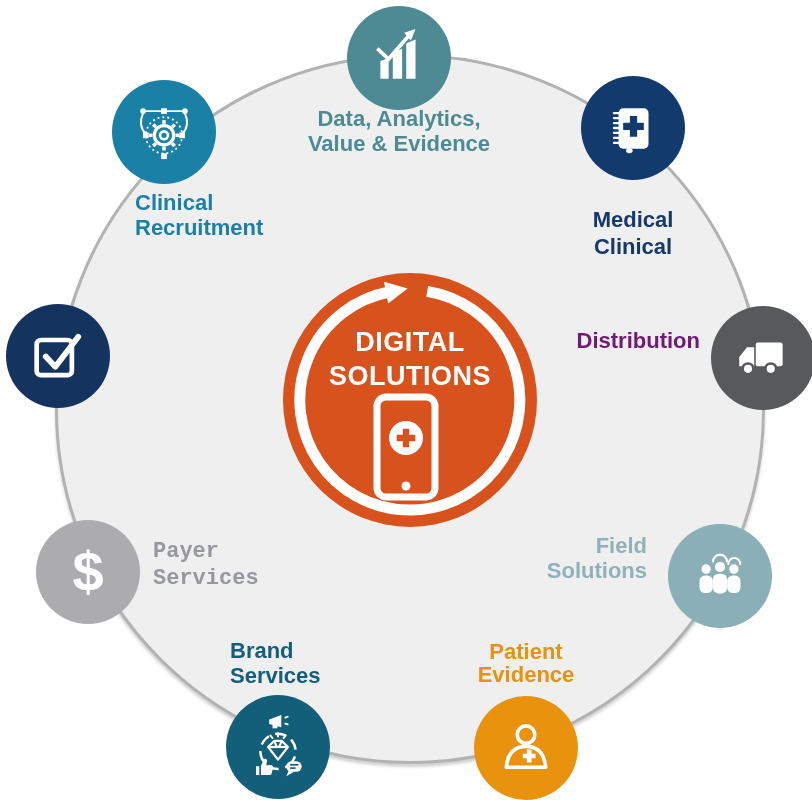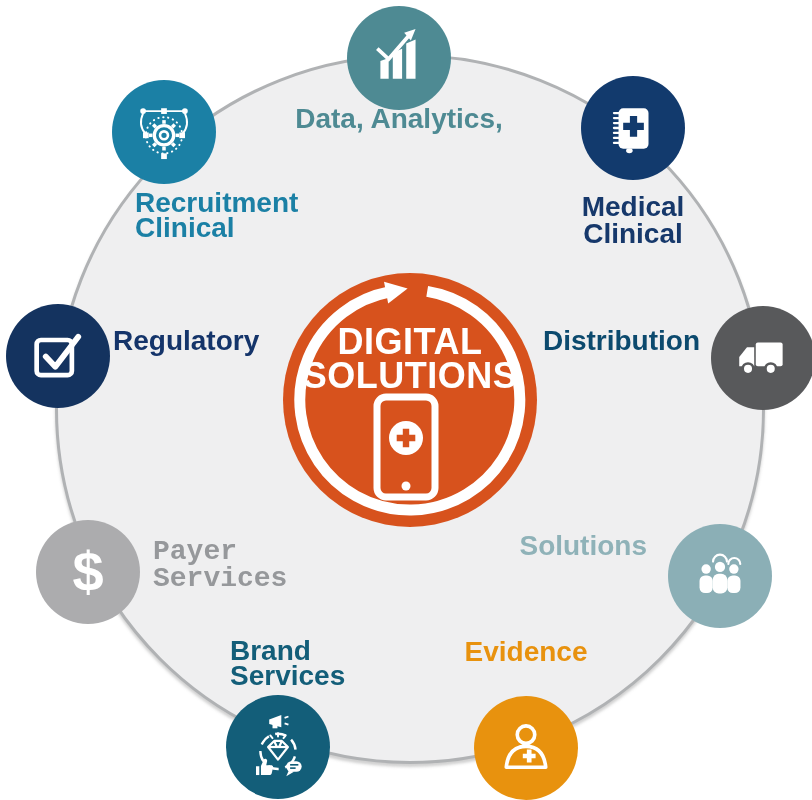--- a/index.html
+++ b/index.html
@@ -16,30 +16,30 @@
     position:absolute;width:104px;height:104px;border-radius:50%;
     display:flex;align-items:center;justify-content:center;z-index:3;
   }
   .hub{
     position:absolute;left:283px;top:273px;width:254px;height:254px;
     border-radius:50%;background:#D7521D;z-index:2;
   }
   .hub svg{position:absolute;left:0;top:0;}
   .hub-title{
     position:absolute;left:0;top:52px;width:100%;text-align:center;
-    color:#ffffff;font-weight:bold;font-size:36px;line-height:34px;letter-spacing:.5px;
+    color:#ffffff;font-weight:bold;font-size:27px;line-height:34px;letter-spacing:.5px;
   }
   .hub-title span{display:block;}
-  .lbl{position:absolute;font-weight:bold;font-size:28px;z-index:2;}
+  .lbl{position:absolute;font-weight:bold;font-size:22px;z-index:2;}
   .lbl span{display:block;}
   .c-data{background:#4E8A93}        .t-data{color:#4E8A93}
   .c-clinical{background:#1B80A5}    .t-clinical{color:#1B80A5}
   .c-medical{background:#123A6D}     .t-medical{color:#16386B}
   .c-regulatory{background:#14335F}  .t-regulatory{color:#14346A}
-  .c-distribution{background:#58595B}.t-distribution{color:#0c4a6e}
+  .c-distribution{background:#58595B}.t-distribution{color:#701a75}
   .c-payer{background:#ACACAE}       .t-payer{color:#96989B}
   .c-field{background:#8BAFB6}       .t-field{color:#8FB2B8}
   .c-brand{background:#135E79}       .t-brand{color:#135E79}
   .c-patient{background:#E8920E}     .t-patient{color:#E8920E}
   .dollar{color:#fff;font-size:56px;font-weight:bold;line-height:1;}
 </style>
 </head>
 <body>
 
 <div class="stage">
@@ -50,20 +50,21 @@
     <svg viewBox="0 0 60 60" width="62" height="62">
       <polygon points="12,33 20,30 20,50 12,50" fill="#fff"></polygon>
       <polygon points="24,25 33,21 33,50 24,50" fill="#fff"></polygon>
       <polygon points="37,16 46,12 46,50 37,50" fill="#fff"></polygon>
       <polyline points="9,21 20,31 39,9" fill="none" stroke="#fff" stroke-width="3.6"></polyline>
       <polygon points="46,2 35,5.5 41.5,13" fill="#fff"></polygon>
     </svg>
   </div>
   <div class="lbl t-data" style="left:279px;top:106px;width:240px;text-align:center;line-height:25px;">
     <span>Data, Analytics,</span>
+    <span>Value &amp; Evidence</span>
   </div>
 
   <div class="node c-clinical" style="left:112px;top:80px;">
     <svg viewBox="0 0 60 60" width="66" height="66">
       <circle cx="30" cy="33" r="16.5" fill="none" stroke="#fff" stroke-width="1.8" stroke-dasharray="0.3 4.2" stroke-linecap="round"></circle>
       <line x1="11" y1="11" x2="49" y2="11" stroke="#fff" stroke-width="1.7"></line>
       <path d="M11,13 C8,19.5 8.5,26.5 13.5,32" fill="none" stroke="#fff" stroke-width="1.7"></path>
       <path d="M49,13 C52,19.5 51.5,26.5 46.5,32" fill="none" stroke="#fff" stroke-width="1.7"></path>
       <circle cx="11" cy="11" r="2.6" fill="#fff"></circle>
       <circle cx="49" cy="11" r="2.6" fill="#fff"></circle>
@@ -81,53 +82,52 @@
           <line x1="22.6" y1="40.4" x2="20.2" y2="42.8"></line>
           <line x1="19.5" y1="33" x2="16.2" y2="33"></line>
           <line x1="22.6" y1="25.6" x2="20.2" y2="23.2"></line>
           <line x1="30" y1="22.5" x2="30" y2="19.2"></line>
           <line x1="37.4" y1="25.6" x2="39.8" y2="23.2"></line>
         </g>
       </g>
     </svg>
   </div>
   <div class="lbl t-clinical" style="left:135px;top:190px;line-height:25px;">
+    <span>Clinical</span>
     <span>Recruitment</span>
-    <span>Clinical</span>
   </div>
 
   <div class="node c-medical" style="left:581px;top:76px;">
     <svg viewBox="0 0 60 60" width="62" height="62">
       <rect x="16" y="11" width="29" height="39" rx="4.5" fill="#fff"></rect>
       <g fill="#fff">
         <rect x="10.5" y="14.5" width="7.5" height="2.2" rx="1.1"></rect>
         <rect x="10.5" y="19.3" width="7.5" height="2.2" rx="1.1"></rect>
         <rect x="10.5" y="24.1" width="7.5" height="2.2" rx="1.1"></rect>
         <rect x="10.5" y="28.9" width="7.5" height="2.2" rx="1.1"></rect>
         <rect x="10.5" y="33.7" width="7.5" height="2.2" rx="1.1"></rect>
         <rect x="10.5" y="38.5" width="7.5" height="2.2" rx="1.1"></rect>
         <rect x="10.5" y="43.3" width="7.5" height="2.2" rx="1.1"></rect>
       </g>
       <path fill="#123A6D" d="M27,18.5 h7 v6.5 h6.5 v7 h-6.5 v6.5 h-7 v-6.5 h-6.5 v-7 h6.5 z"></path>
       <ellipse cx="26.5" cy="52" rx="3.2" ry="2.4" fill="#fff"></ellipse>
     </svg>
   </div>
-  <div class="lbl t-medical" style="left:533px;top:193px;width:200px;text-align:center;line-height:27px;">
+  <div class="lbl t-medical" style="left:533px;top:206px;width:200px;text-align:center;line-height:27px;">
     <span>Medical</span>
     <span>Clinical</span>
   </div>
 
   <div class="node c-regulatory" style="left:6px;top:304px;">
     <svg viewBox="0 0 60 60" width="64" height="64">
       <rect x="10" y="15" width="33" height="33" rx="4" fill="none" stroke="#fff" stroke-width="4.4"></rect>
       <path d="M18.5,30.5 L27.5,40 L49,12" fill="none" stroke="#fff" stroke-width="5.4" stroke-linecap="round" stroke-linejoin="round"></path>
     </svg>
   </div>
   <div class="lbl t-regulatory" style="left:113px;top:326px;line-height:29px;">
-    <span>Regulatory</span>
   </div>
 
   <div class="node c-distribution" style="left:711px;top:306px;">
     <svg viewBox="0 0 60 60" width="62" height="62">
       <rect x="23" y="15" width="26" height="23" rx="2" fill="#fff"></rect>
       <path d="M7,38 V29 L14.5,19.5 H21.5 V38 Z" fill="#fff"></path>
       <circle cx="15.5" cy="40.5" r="5.2" fill="#fff" stroke="#58595B" stroke-width="2.6"></circle>
       <circle cx="37.5" cy="40.5" r="5.2" fill="#fff" stroke="#58595B" stroke-width="2.6"></circle>
     </svg>
   </div>
@@ -153,20 +153,21 @@
         <circle cx="43" cy="23.5" r="4.4"></circle>
           <rect x="36.8" y="29.5" width="12.4" height="16.5" rx="5.2"></rect>
       </g>
       <g fill="none" stroke="#fff" stroke-width="2" stroke-linecap="round">
         <path d="M23.5,16.5 a6.5,6.5 0 0 1 13,0"></path>
         <path d="M37.8,18.7 a5.6,5.6 0 0 1 11.2,0"></path>
       </g>
     </svg>
   </div>
   <div class="lbl t-field" style="left:447px;top:533px;width:200px;text-align:right;line-height:25px;">
+    <span>Field</span>
     <span>Solutions</span>
   </div>
 
   <div class="node c-brand" style="left:226px;top:695px;">
     <svg viewBox="0 0 60 60" width="66" height="66">
       <circle cx="30" cy="34" r="16" fill="none" stroke="#fff" stroke-width="2.2" stroke-dasharray="10 6" transform="rotate(30 30 34)"></circle>
       <polygon points="22,5 33,1 33,12 22,9" fill="#fff"></polygon>
       <rect x="25" y="9" width="4.5" height="4" fill="#fff"></rect>
       <g stroke="#fff" stroke-width="1.6">
         <line x1="36" y1="3.5" x2="39.5" y2="2.3"></line>
@@ -199,20 +200,21 @@
   </div>
 
   <div class="node c-patient" style="left:474px;top:696px;">
     <svg viewBox="0 0 60 60" width="64" height="64">
       <circle cx="30" cy="17.5" r="8.2" fill="none" stroke="#fff" stroke-width="3.4"></circle>
       <path d="M11.5,48 C13,33.5 20.5,28.5 30,28.5 C39.5,28.5 47,33.5 48.5,48 Z" fill="none" stroke="#fff" stroke-width="3.4" stroke-linejoin="round"></path>
       <path d="M30.8,31.5 h4.4 v3.8 h3.8 v4.4 h-3.8 v3.8 h-4.4 v-3.8 h-3.8 v-4.4 h3.8 z" fill="#fff"></path>
     </svg>
   </div>
   <div class="lbl t-patient" style="left:426px;top:640px;width:200px;text-align:center;line-height:23px;">
+    <span>Patient</span>
     <span>Evidence</span>
   </div>
 
   <div class="hub">
     <svg viewBox="0 0 254 254" width="254" height="254">
       <path d="M144.2,18.4 A110,110 0 1 1 106,19" fill="none" stroke="#fff" stroke-width="11"></path>
       <polygon points="124.6,15.4 105.2,30.4 101,8.8" fill="#fff"></polygon>
       <rect x="94" y="124" width="58" height="100" rx="9" fill="none" stroke="#fff" stroke-width="7"></rect>
       <circle cx="123" cy="165" r="17" fill="#fff"></circle>
       <path d="M119.8,155.7 h6.4 v6.1 h6.1 v6.4 h-6.1 v6.1 h-6.4 v-6.1 h-6.1 v-6.4 h6.1 z" fill="#D7521D"></path>

